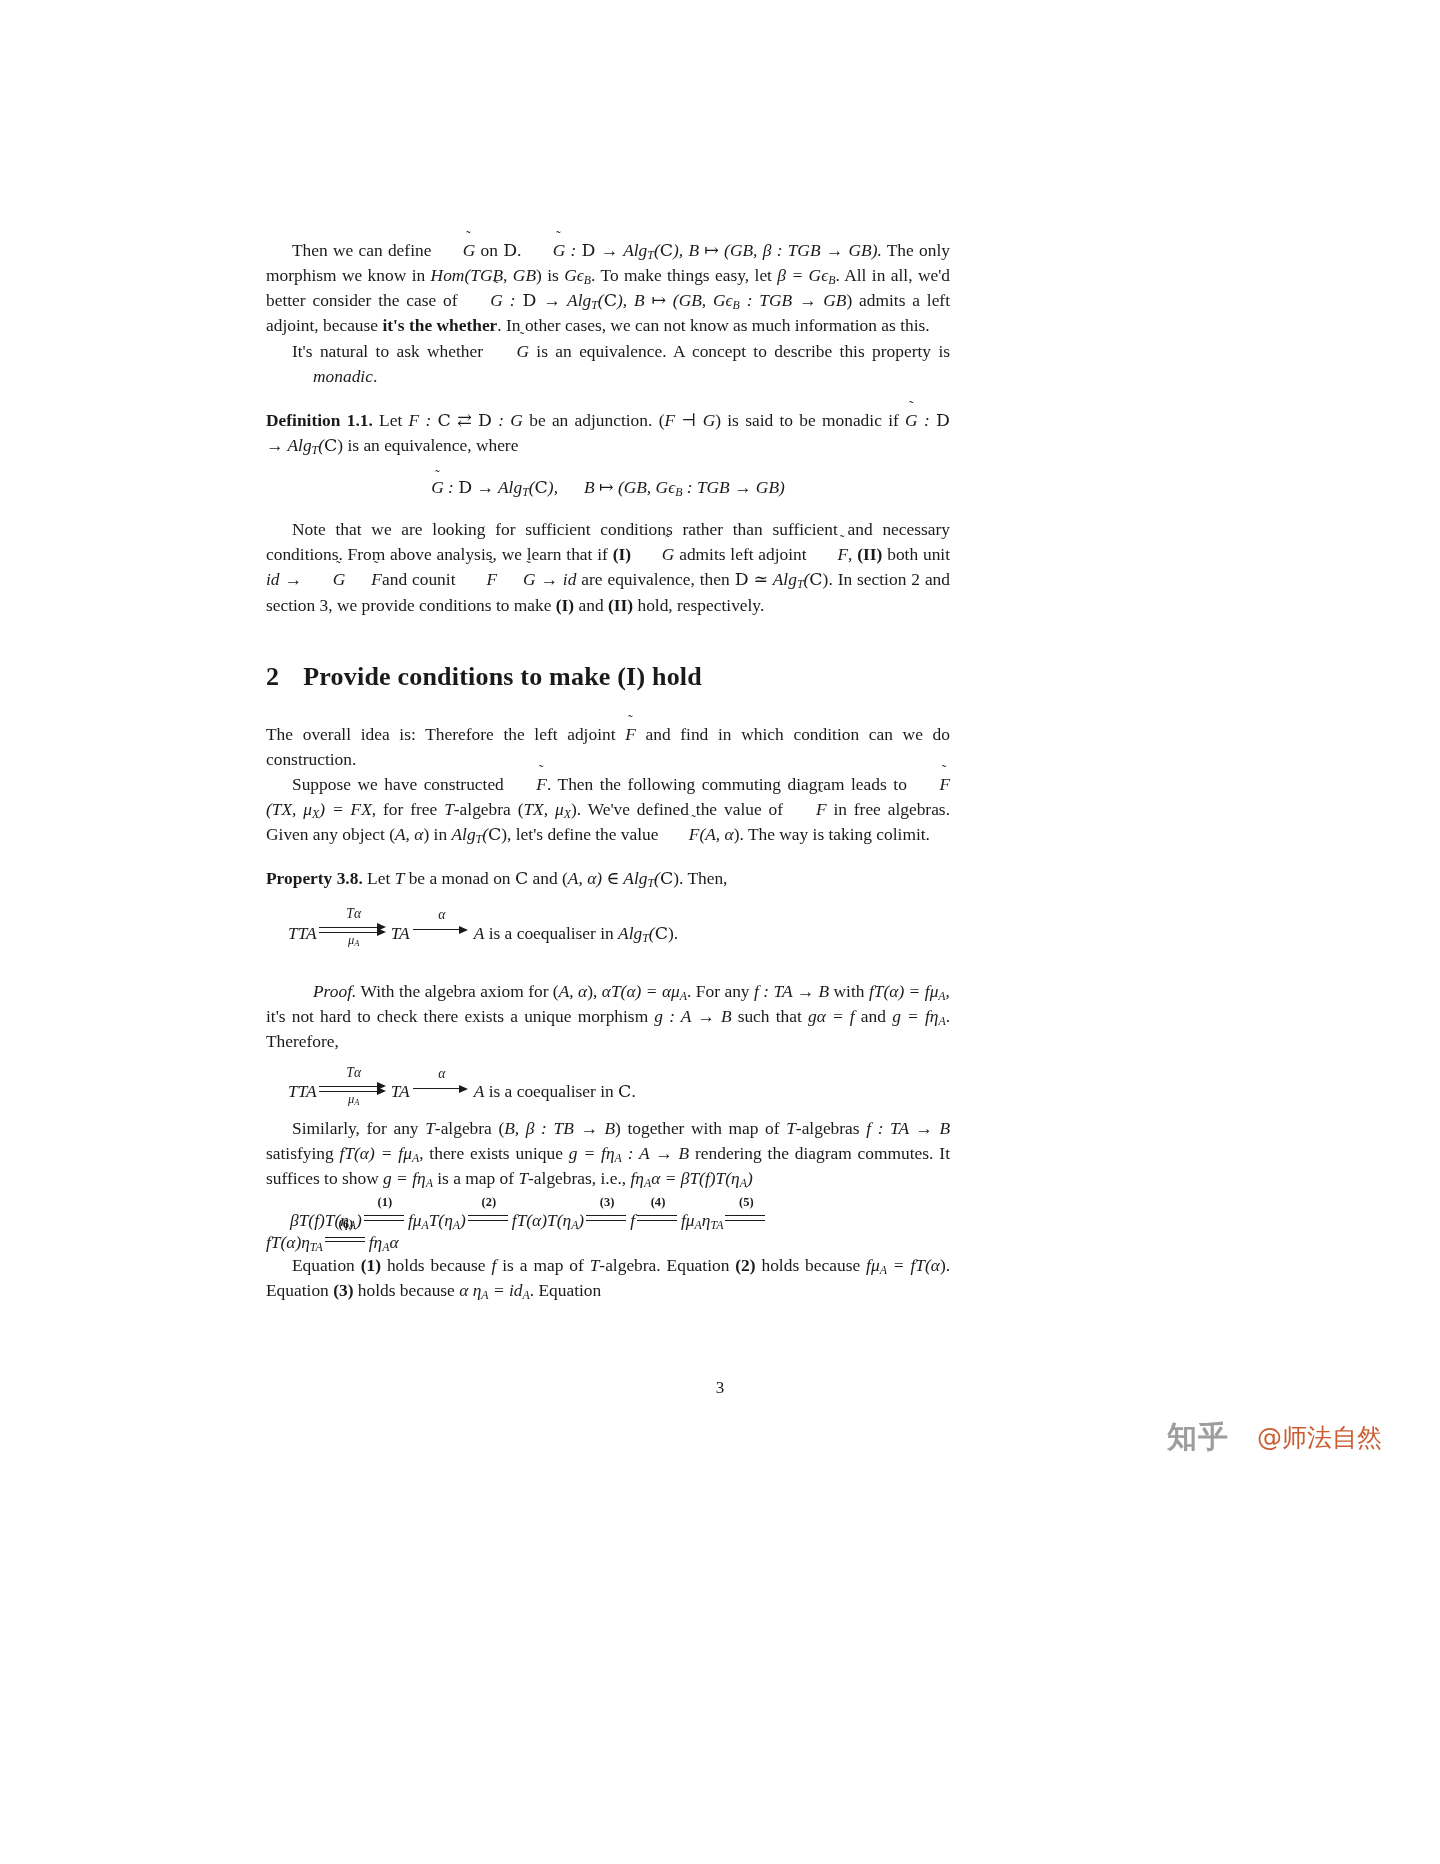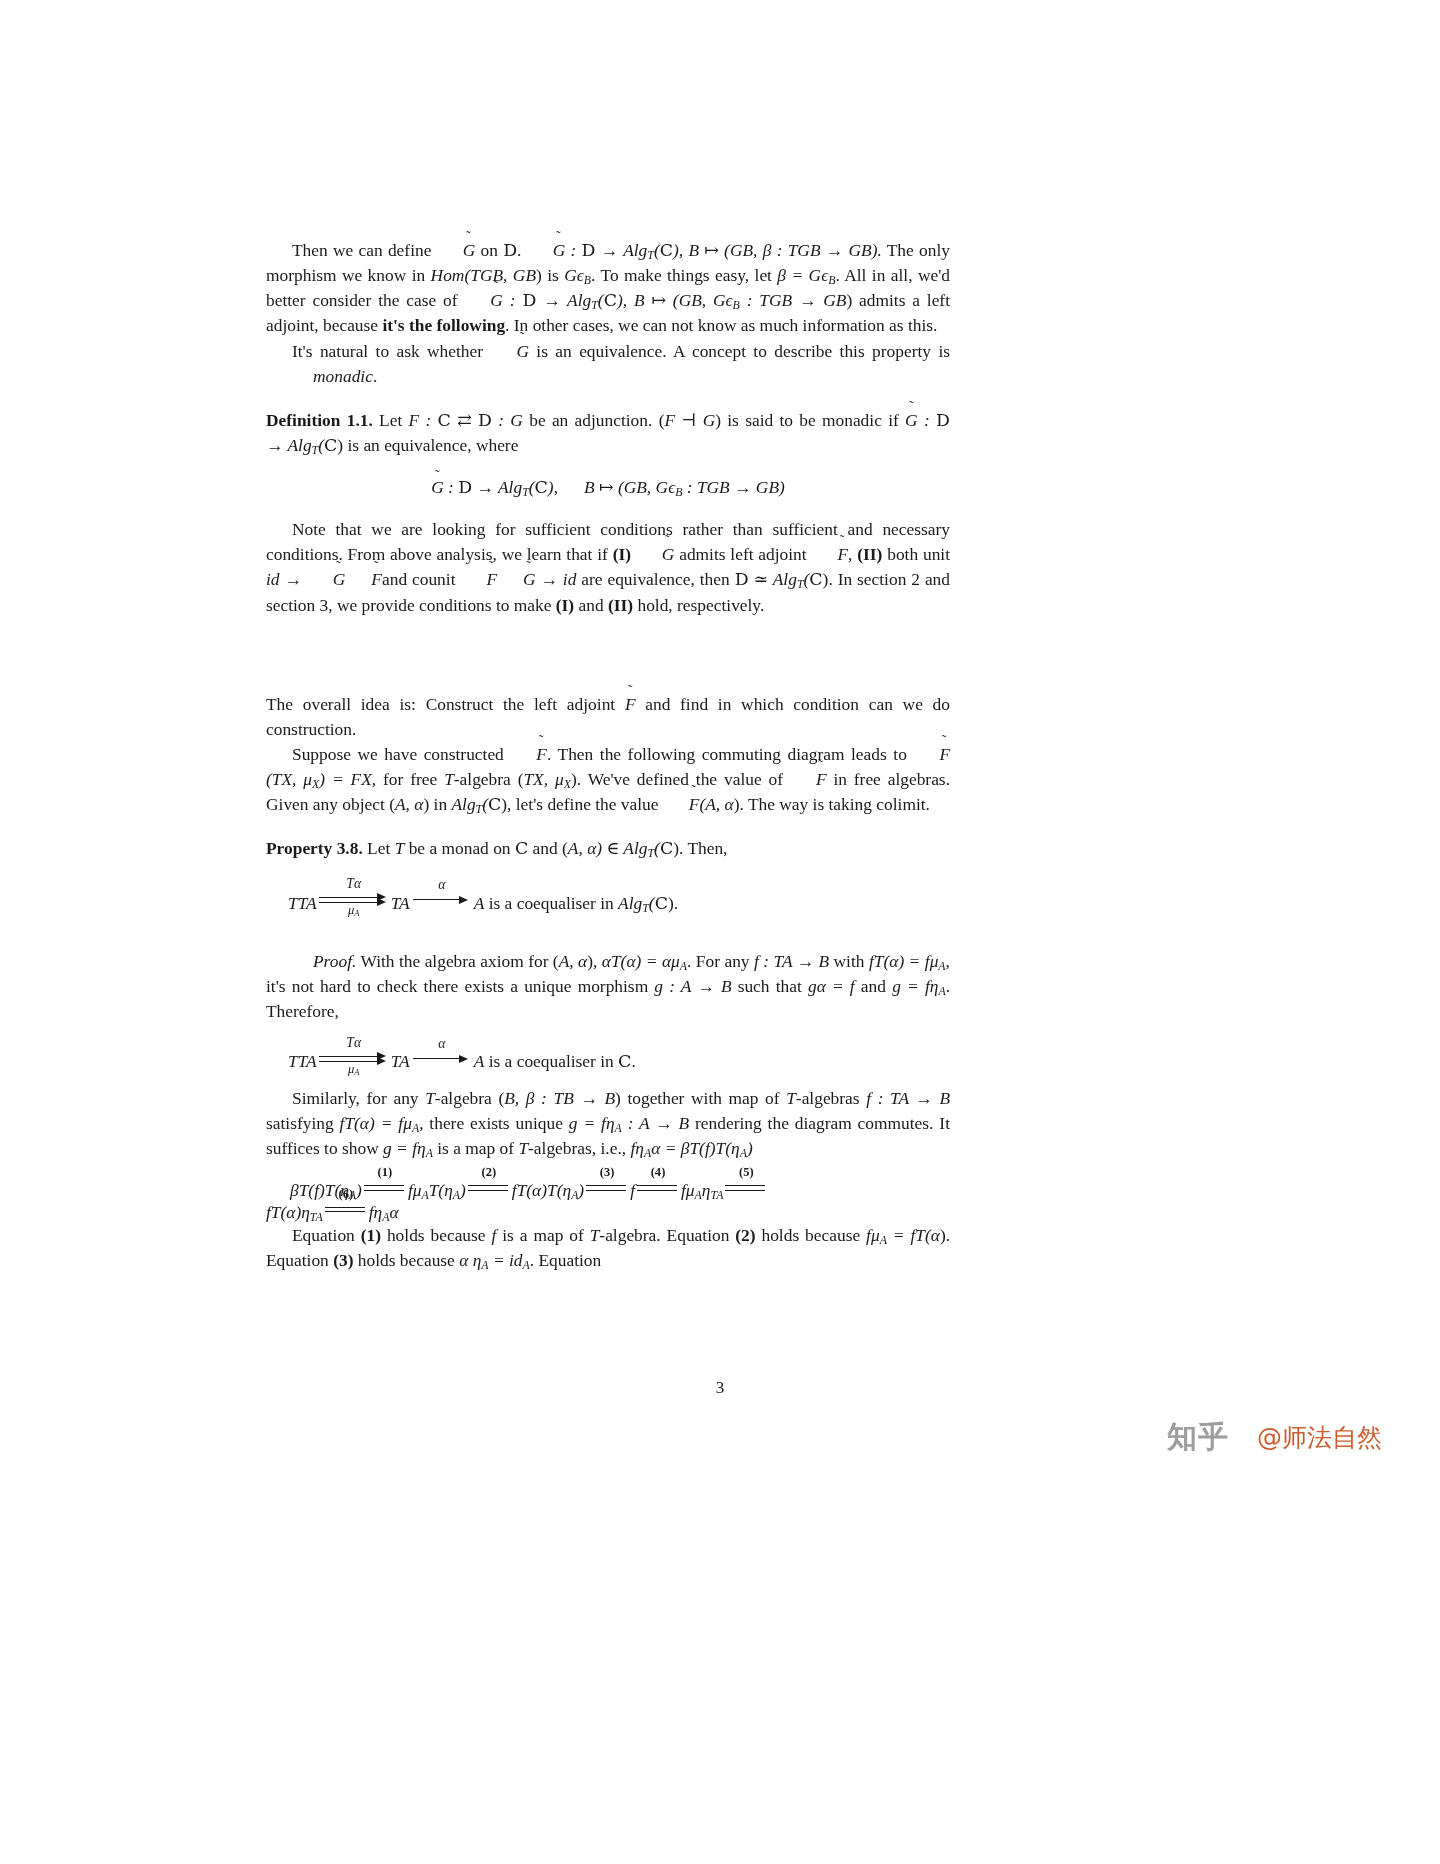--- a/index.html
+++ b/index.html
@@ -244,44 +244,45 @@
 </style>
 </head>
 <body>
 
 <div class="page">
   <div class="content">
 
     <p class="indent"><span>Then we can define </span><span class="m tilde-wrap"><span class="tl">˜</span><span>G</span></span><span> on </span><span class="cal">D</span><span>. </span><span class="m tilde-wrap"><span class="tl">˜</span><span>G</span></span><span class="m"> : </span><span class="cal">D</span><span class="m"> → </span><span class="m">Alg</span><sub class="s">T</sub><span class="m">(</span><span class="cal">C</span><span class="m">), </span><span class="m">B</span><span class="m"> ↦ (</span><span class="m">GB</span><span class="m">, </span><span class="m">β</span><span class="m"> : </span><span class="m">TGB</span><span class="m"> → </span><span class="m">GB</span><span class="m">).</span>
     <span>The only morphism we know in </span><span class="m">Hom</span><span class="m">(</span><span class="m">TGB</span><span class="m">, </span><span class="m">GB</span><span>) is </span><span class="m">G</span><span class="m">ϵ</span><sub class="s">B</sub><span>. To make things easy,</span>
     <span>let </span><span class="m">β</span><span class="m"> = </span><span class="m">G</span><span class="m">ϵ</span><sub class="s">B</sub><span>. All in all, we'd better consider the case of </span><span class="m tilde-wrap"><span class="tl">˜</span><span>G</span></span><span class="m"> : </span><span class="cal">D</span><span class="m"> → </span><span class="m">Alg</span><sub class="s">T</sub><span class="m">(</span><span class="cal">C</span><span class="m">),</span>
-    <span class="m">B</span><span class="m"> ↦ (</span><span class="m">GB</span><span class="m">, </span><span class="m">G</span><span class="m">ϵ</span><sub class="s">B</sub><span class="m"> : </span><span class="m">TGB</span><span class="m"> → </span><span class="m">GB</span><span>) admits a left adjoint, because </span><span class="bf">it's the following</span><span>.</span>
+    <span class="m">B</span><span class="m"> ↦ (</span><span class="m">GB</span><span class="m">, </span><span class="m">G</span><span class="m">ϵ</span><sub class="s">B</sub><span class="m"> : </span><span class="m">TGB</span><span class="m"> → </span><span class="m">GB</span><span>) admits a left adjoint, because </span><span class="bf">it's the whether</span><span>.</span>
     <span>In other cases, we can not know as much information as this.</span></p>
 
     <p class="indent"><span>It's natural to ask whether </span><span class="m tilde-wrap"><span class="tl">˜</span><span>G</span></span><span> is an equivalence. A concept to describe this property is </span><span class="it">monadic</span><span>.</span></p>
 
     <div class="gap-md"></div>
 
     <p class="noindent"><span class="bf">Definition 1.1.</span><span> Let </span><span class="m">F</span><span class="m"> : </span><span class="cal">C</span><span class="m"> ⇄ </span><span class="cal">D</span><span class="m"> : </span><span class="m">G</span><span> be an adjunction. (</span><span class="m">F</span><span class="m"> ⊣ </span><span class="m">G</span><span>) is said to be monadic if </span><span class="m tilde-wrap"><span class="tl">˜</span><span>G</span></span><span class="m"> : </span><span class="cal">D</span><span class="m"> → </span><span class="m">Alg</span><sub class="s">T</sub><span class="m">(</span><span class="cal">C</span><span>) is an equivalence, where</span></p>
 
     <div class="gap-md"></div>
 
     <div class="display"><span class="m tilde-wrap"><span class="tl">˜</span><span>G</span></span><span class="m"> : </span><span class="cal">D</span><span class="m"> → </span><span class="m">Alg</span><sub class="s">T</sub><span class="m">(</span><span class="cal">C</span><span class="m">),</span><span style="display:inline-block;width:26px"></span><span class="m">B</span><span class="m"> ↦ (</span><span class="m">GB</span><span class="m">, </span><span class="m">G</span><span class="m">ϵ</span><sub class="s">B</sub><span class="m"> : </span><span class="m">TGB</span><span class="m"> → </span><span class="m">GB</span><span class="m">)</span></div>
 
     <div class="gap-md"></div>
 
 
     <p class="indent"><span>Note that we are looking for sufficient conditions rather than sufficient and necessary conditions. From above analysis, we learn that if </span><span class="bf">(I)</span><span> </span><span class="m tilde-wrap"><span class="tl">˜</span><span>G</span></span><span> admits left adjoint </span><span class="m tilde-wrap"><span class="tl">˜</span><span>F</span></span><span>, </span><span class="bf">(II)</span><span> both unit </span><span class="m">id</span><span class="m"> → </span><span class="m tilde-wrap"><span class="tl">˜</span><span>G</span></span><span class="m tilde-wrap"><span class="tl">˜</span><span>F</span></span><span>and counit </span><span class="m tilde-wrap"><span class="tl">˜</span><span>F</span></span><span class="m tilde-wrap"><span class="tl">˜</span><span>G</span></span><span class="m"> → </span><span class="m">id</span><span> are equivalence, then </span><span class="cal">D</span><span class="m"> ≃ </span><span class="m">Alg</span><sub class="s">T</sub><span class="m">(</span><span class="cal">C</span><span>). In section 2 and section 3, we provide conditions to make </span><span class="bf">(I)</span><span> and </span><span class="bf">(II)</span><span> hold, respectively.</span></p>
 
     <div style="height:44px"></div>
 
+    <h2 class="section"><span class="num">2</span><span>Provide conditions to make (I) hold</span></h2>
 
     <div style="height:30px"></div>
 
-    <p class="noindent"><span>The overall idea is: Construct the left adjoint </span><span class="m tilde-wrap"><span class="tl">˜</span><span>F</span></span><span> and find in which condition can we do construction.</span></p>
+    <p class="noindent"><span>The overall idea is: Therefore the left adjoint </span><span class="m tilde-wrap"><span class="tl">˜</span><span>F</span></span><span> and find in which condition can we do construction.</span></p>
 
     <p class="indent"><span>Suppose we have constructed </span><span class="m tilde-wrap"><span class="tl">˜</span><span>F</span></span><span>. Then the following commuting diagram leads to </span><span class="m tilde-wrap"><span class="tl">˜</span><span>F</span></span><span class="m">(</span><span class="m">TX</span><span class="m">, </span><span class="m">μ</span><sub class="s">X</sub><span class="m">) = </span><span class="m">FX</span><span>, for free </span><span class="m">T</span><span>-algebra (</span><span class="m">TX</span><span class="m">, </span><span class="m">μ</span><sub class="s">X</sub><span>). We've defined the value of </span><span class="m tilde-wrap"><span class="tl">˜</span><span>F</span></span><span> in free algebras. Given any object (</span><span class="m">A</span><span class="m">, </span><span class="m">α</span><span>) in </span><span class="m">Alg</span><sub class="s">T</sub><span class="m">(</span><span class="cal">C</span><span>), let's define the value </span><span class="m tilde-wrap"><span class="tl">˜</span><span>F</span></span><span class="m">(</span><span class="m">A</span><span class="m">, </span><span class="m">α</span><span>). The way is taking colimit.</span></p>
 
     <div class="gap-md"></div>
 
     <p class="noindent"><span class="bf">Property 3.8.</span><span> Let </span><span class="m">T</span><span> be a monad on </span><span class="cal">C</span><span> and (</span><span class="m">A</span><span class="m">, </span><span class="m">α</span><span class="m">) ∈ </span><span class="m">Alg</span><sub class="s">T</sub><span class="m">(</span><span class="cal">C</span><span>). Then,</span></p>
 
     <div style="height:30px"></div>
 
     <div class="diagram-line prop-indent" style="padding-left:22px"><span class="m">TTA</span><span class="dbl-arrow"><span class="lab-top"><span>Tα</span></span><span class="bar-a"></span><span class="head-a"></span><span class="bar-b"></span><span class="head-b"></span><span class="lab-bot"><span>μ</span><sub class="s">A</sub></span></span><span class="m">TA</span><span class="sgl-arrow"><span class="lab">α</span><span class="bar"></span><span class="head"></span></span><span class="m">A</span><span>  is a coequaliser in </span><span class="m">Alg</span><sub class="s">T</sub><span class="m">(</span><span class="cal">C</span><span>).</span></div>

